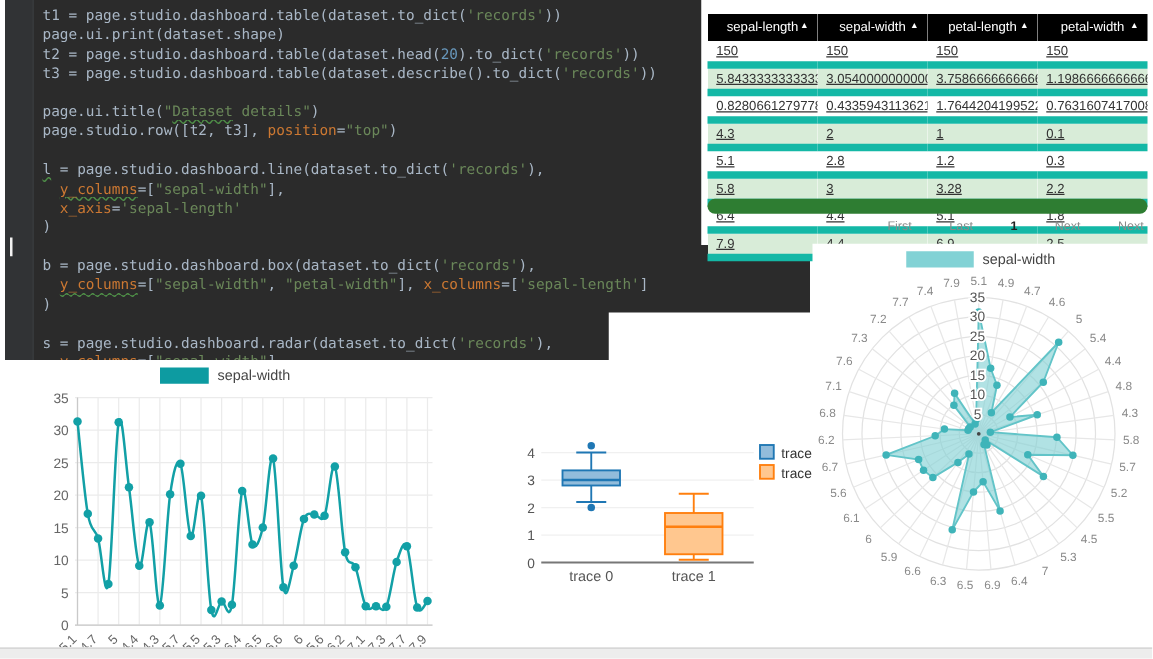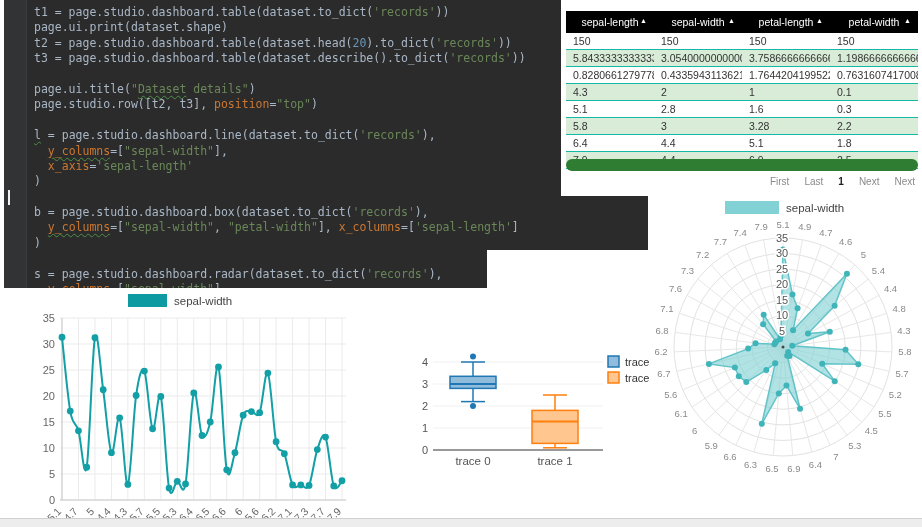--- a/index.html
+++ b/index.html
@@ -18,25 +18,25 @@
   .tok-sw{color:#6a8759;text-decoration:underline wavy #4e8f47 1px;text-underline-offset:2px;}
   .tok-pw{color:#a9b7c6;text-decoration:underline wavy #4e8f47 1px;text-underline-offset:2px;}
   #cursor{position:absolute;left:4px;top:190px;width:2px;height:15px;background:#f2f2f2;}
   #editor-step{position:absolute;left:487px;top:250px;width:173px;height:38px;background:#fff;z-index:2;}
 
   
   #table-panel{position:absolute;left:561px;top:0;width:361px;height:196px;background:#fff;z-index:3;}
   #data-table{position:absolute;left:5px;top:11px;width:352px;border-collapse:collapse;table-layout:fixed;}
   #data-table th{background:#000000;color:#fff;font-size:10.5px;font-weight:normal;height:20px;position:relative;text-align:center;}
   #data-table th .sort{position:absolute;right:7px;top:6px;font-size:7px;color:#fff;}
-  #data-table td{font-size:10.5px;color:#333;height:16px;padding:0 0 0 7px;border-bottom:1px solid #14b8a6;overflow:hidden;white-space:nowrap;}
+  #data-table td{font-size:10.5px;color:#333;height:16px;padding:0 0 0 7px;border-bottom:6px solid #14b8a6;overflow:hidden;white-space:nowrap;text-decoration:underline;}
   #data-table tr.alt td{background:#d8ecd8;}
   #table-scrollbar{position:absolute;left:5px;top:159px;width:352px;height:12px;background:#2e7d32;border-radius:7px;}
   #pagination{position:absolute;right:7px;top:176px;font-size:10px;color:#8a8a8a;}
-  #pagination span{margin-left:15px;cursor:pointer;}
+  #pagination span{margin-left:30px;cursor:pointer;}
   #pagination span.current{color:#222;font-weight:bold;}
 
   
   .panel{position:absolute;background:#fff;}
   #line-panel{left:0;top:288px;width:390px;height:230px;z-index:3;}
   #box-panel{left:388px;top:325px;width:272px;height:190px;z-index:3;}
   #radar-panel{left:650px;top:195px;width:272px;height:332px;z-index:3;}
   .legend{position:absolute;display:flex;align-items:center;font-size:11.5px;color:#444;}
   .legend .swatch{display:inline-block;margin-right:7px;}
   #line-legend{left:128px;top:6px;}
@@ -91,21 +91,21 @@
           </tr>
           <tr class="alt">
             <td>4.3</td>
             <td>2</td>
             <td>1</td>
             <td>0.1</td>
           </tr>
           <tr class="">
             <td>5.1</td>
             <td>2.8</td>
-            <td>1.6</td>
+            <td>1.2</td>
             <td>0.3</td>
           </tr>
           <tr class="alt">
             <td>5.8</td>
             <td>3</td>
             <td>3.28</td>
             <td>2.2</td>
           </tr>
           <tr class="">
             <td>6.4</td>

